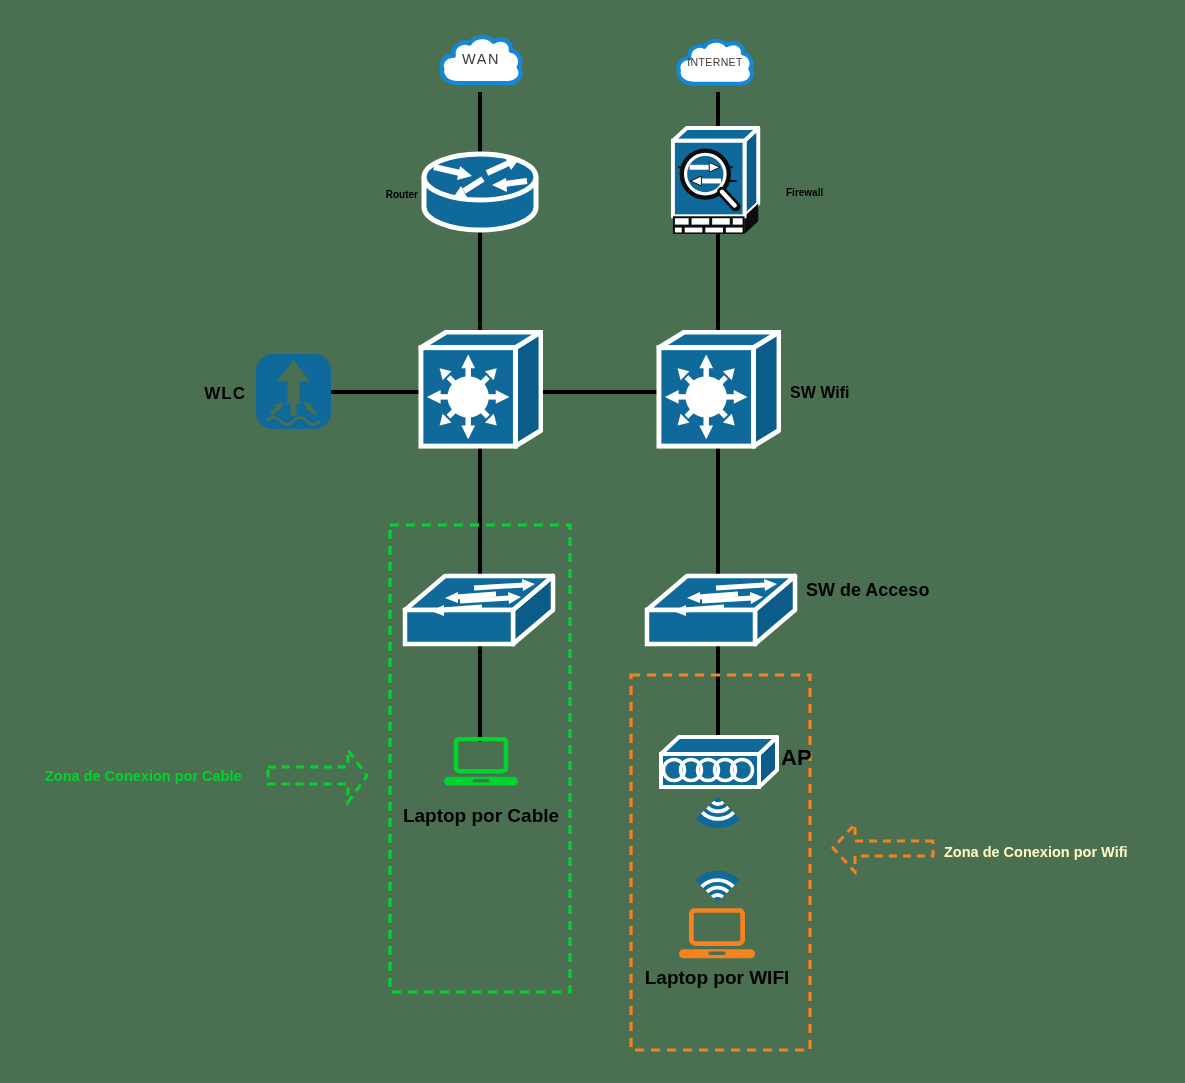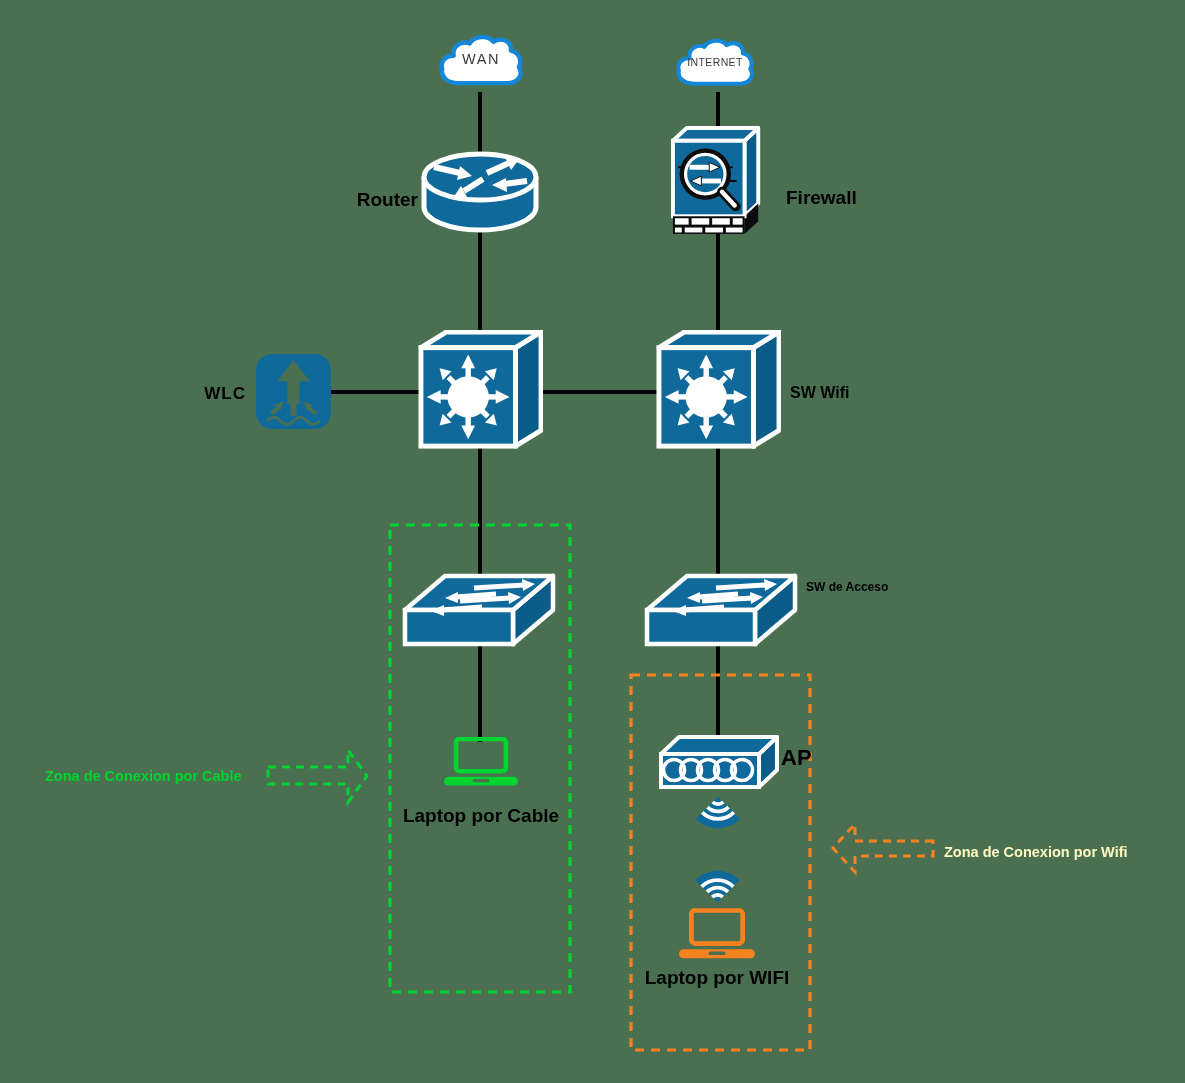--- a/index.html
+++ b/index.html
@@ -1,20 +1,20 @@
 <!DOCTYPE html>
 <html><head>
 <meta charset="utf-8">
 <style>
   html,body{margin:0;padding:0;background:#4A7051;font-family:"Liberation Sans",sans-serif;}
   #canvas{position:relative;width:1185px;height:1083px;background:#4A7051;overflow:hidden;padding-left:46px;}
   #bg{position:absolute;left:0;top:0;}
   .node{position:absolute;}
   .fit{position:absolute;left:0;top:0;width:100%;height:100%;}
-  .lbl{position:absolute;font-weight:bold;color:#000;font-size:19px;white-space:nowrap;line-height:1;}
+  .lbl{position:absolute;font-weight:bold;color:#000;font-size:10px;white-space:nowrap;line-height:1;}
   .lbl.right-align{text-align:right;}
   .cloud-label{position:absolute;left:0;width:100%;text-align:center;color:#3a3a3a;font-weight:normal;line-height:1;}
   .wan-label{top:21px;font-size:14.5px;letter-spacing:1.5px;}
   .internet-label{top:23px;font-size:10.5px;letter-spacing:.4px;}
   .big-lbl{position:absolute;font-weight:bold;color:#000;font-size:19px;text-align:center;white-space:nowrap;line-height:1;}
   .zone-lbl{position:absolute;font-weight:bold;font-size:14.5px;white-space:nowrap;line-height:1;}
   .zone-lbl.cable{color:#00D42E;}
   .zone-lbl.wifi{color:#fef9c3;}
   .laptop-green{color:#00D42E;}
   .laptop-orange{color:#F5821F;}
@@ -236,21 +236,21 @@
     <svg class="fit" viewBox="0 0 158 82">
         <use href="#sym-access"></use>
       </svg>
   </div>
 
   <div class="node" style="left:642px;top:566px;width:158px;height:82px">
     <svg class="fit" viewBox="0 0 158 82">
         <use href="#sym-access"></use>
       </svg>
   </div>
-  <span class="lbl" style="left:806px;top:581px;font-size:12px">SW de Acceso</span>
+  <span class="lbl" style="left:806px;top:581px;font-size:18px">SW de Acceso</span>
 
   <div class="node laptop-green" style="left:444px;top:736px;width:74px;height:52px">
     <svg class="fit" viewBox="0 0 80 54">
         <use href="#sym-laptop"></use>
       </svg>
   </div>
   <span class="big-lbl" style="left:371px;top:806px;width:220px">Laptop por Cable</span>
 
   <div class="node" style="left:658px;top:732px;width:122px;height:62px">
     <svg class="fit" viewBox="0 0 122 62">

